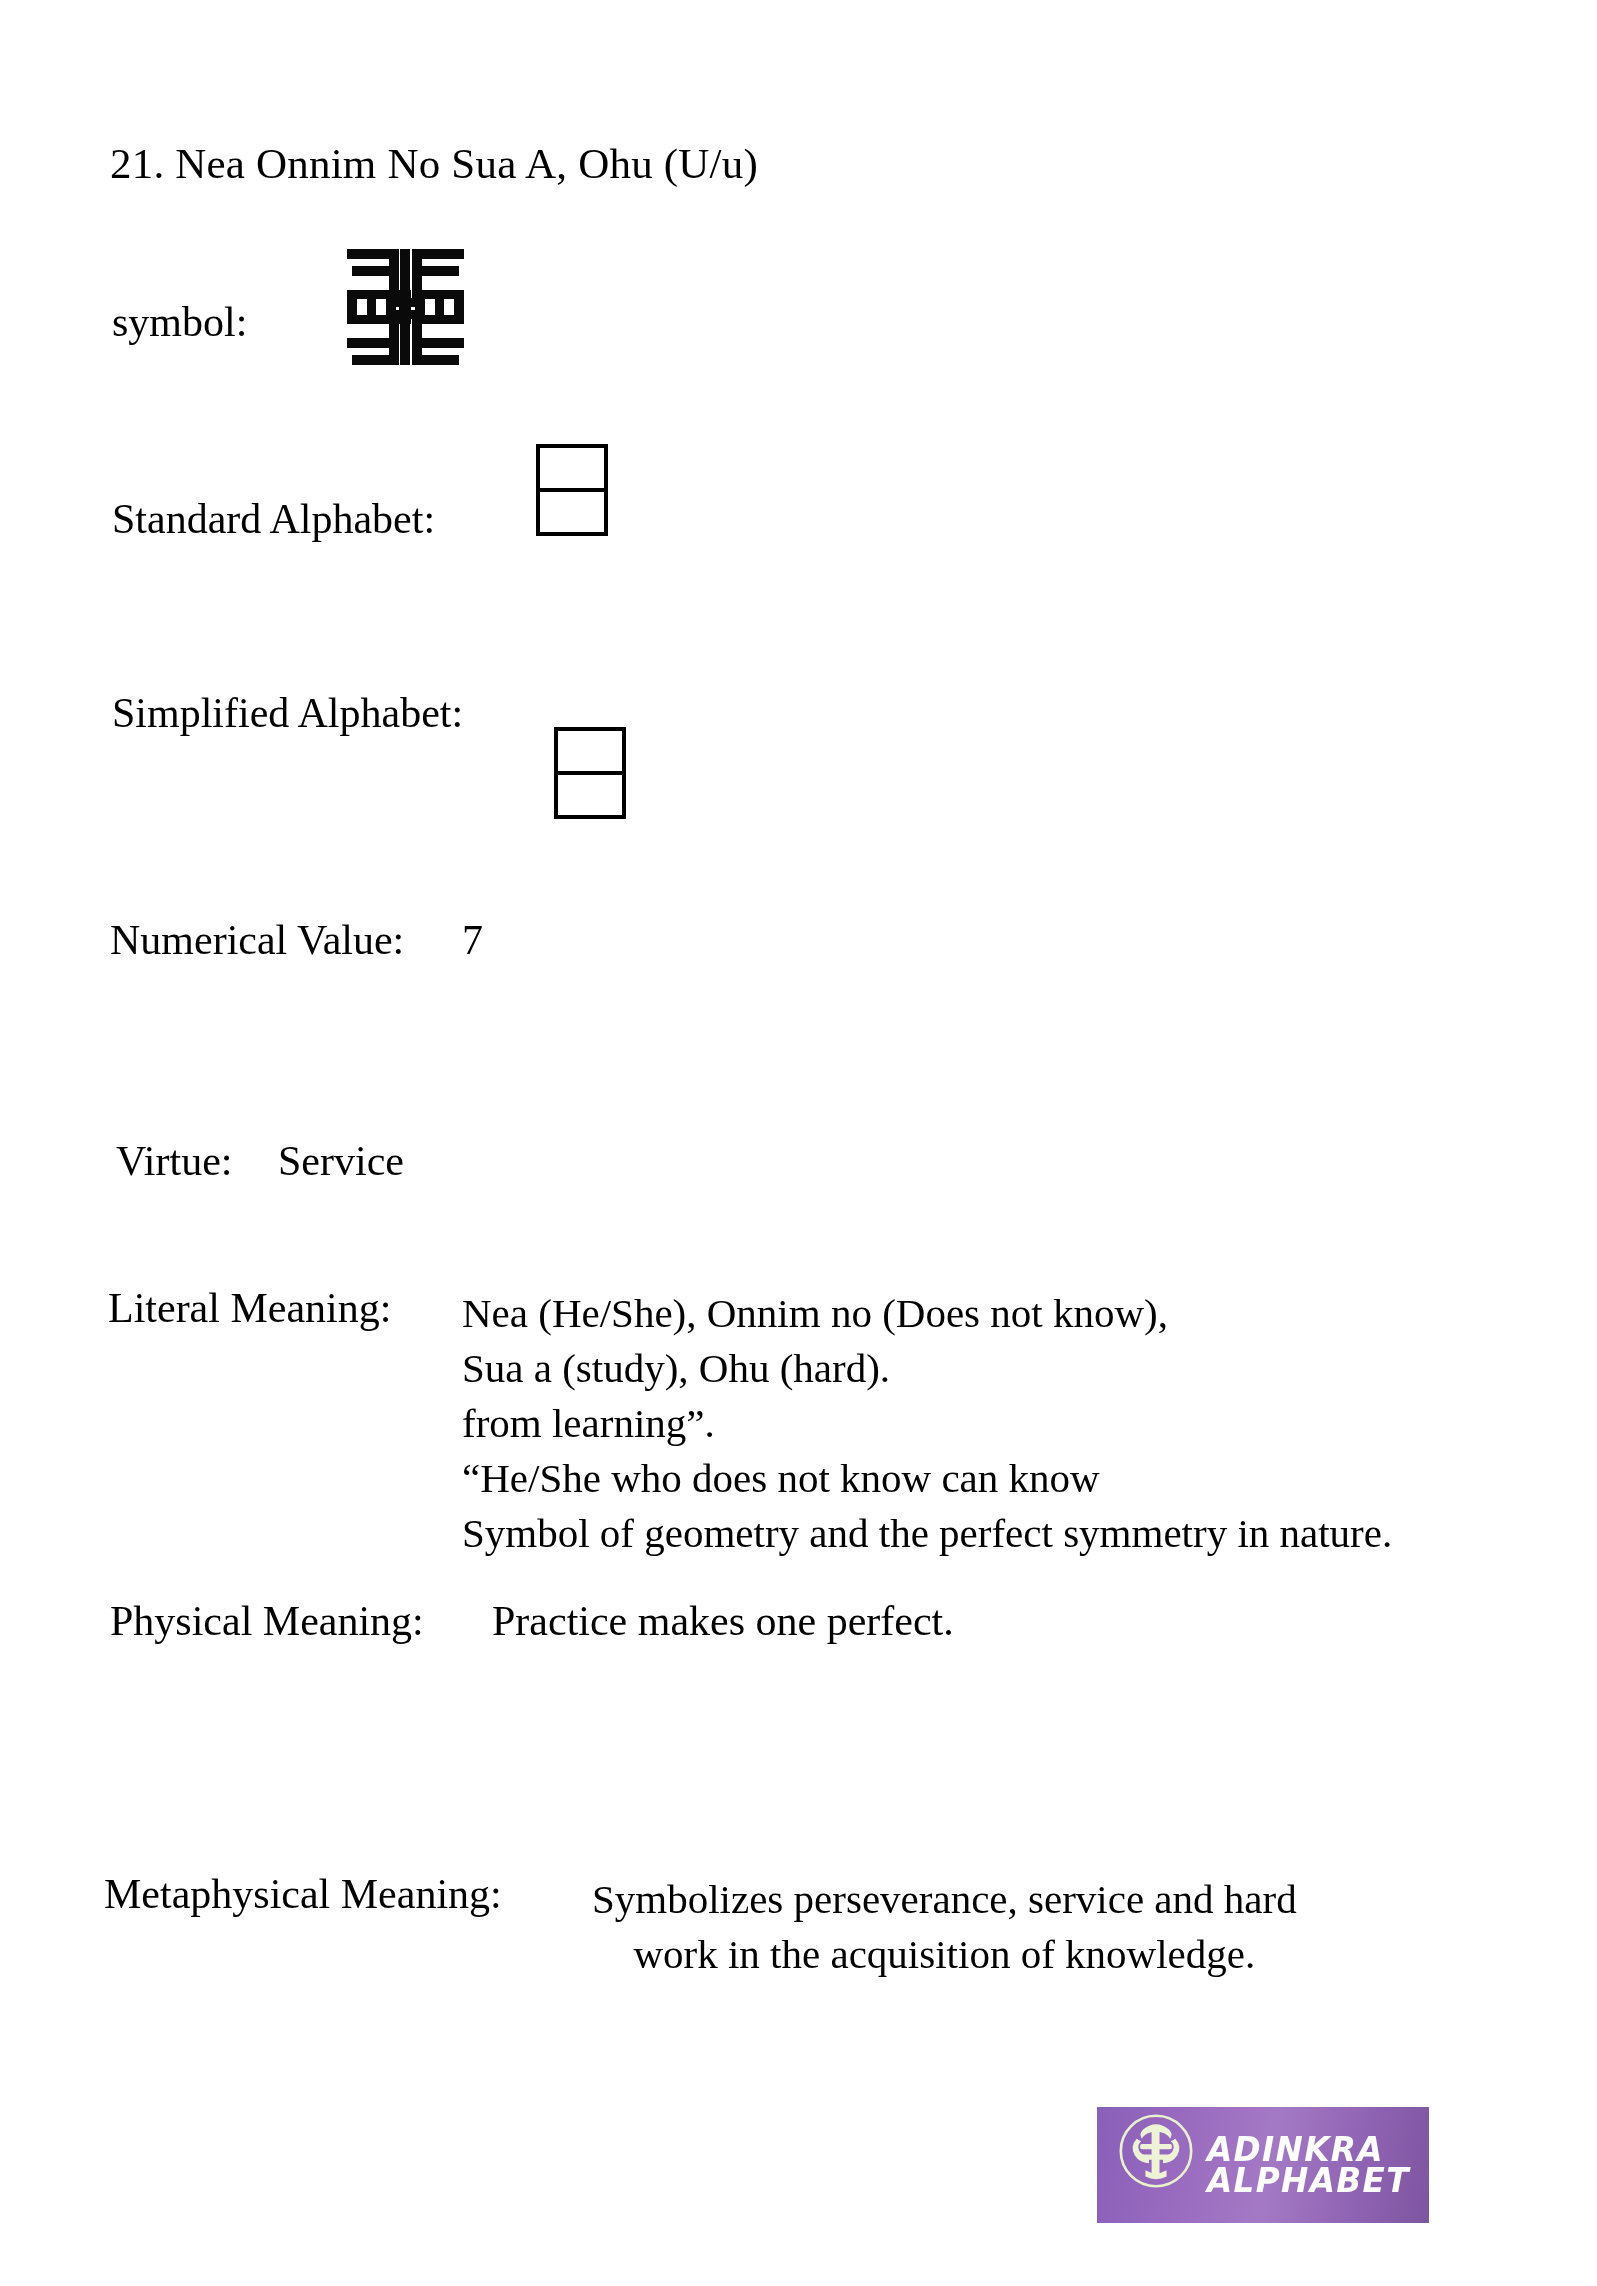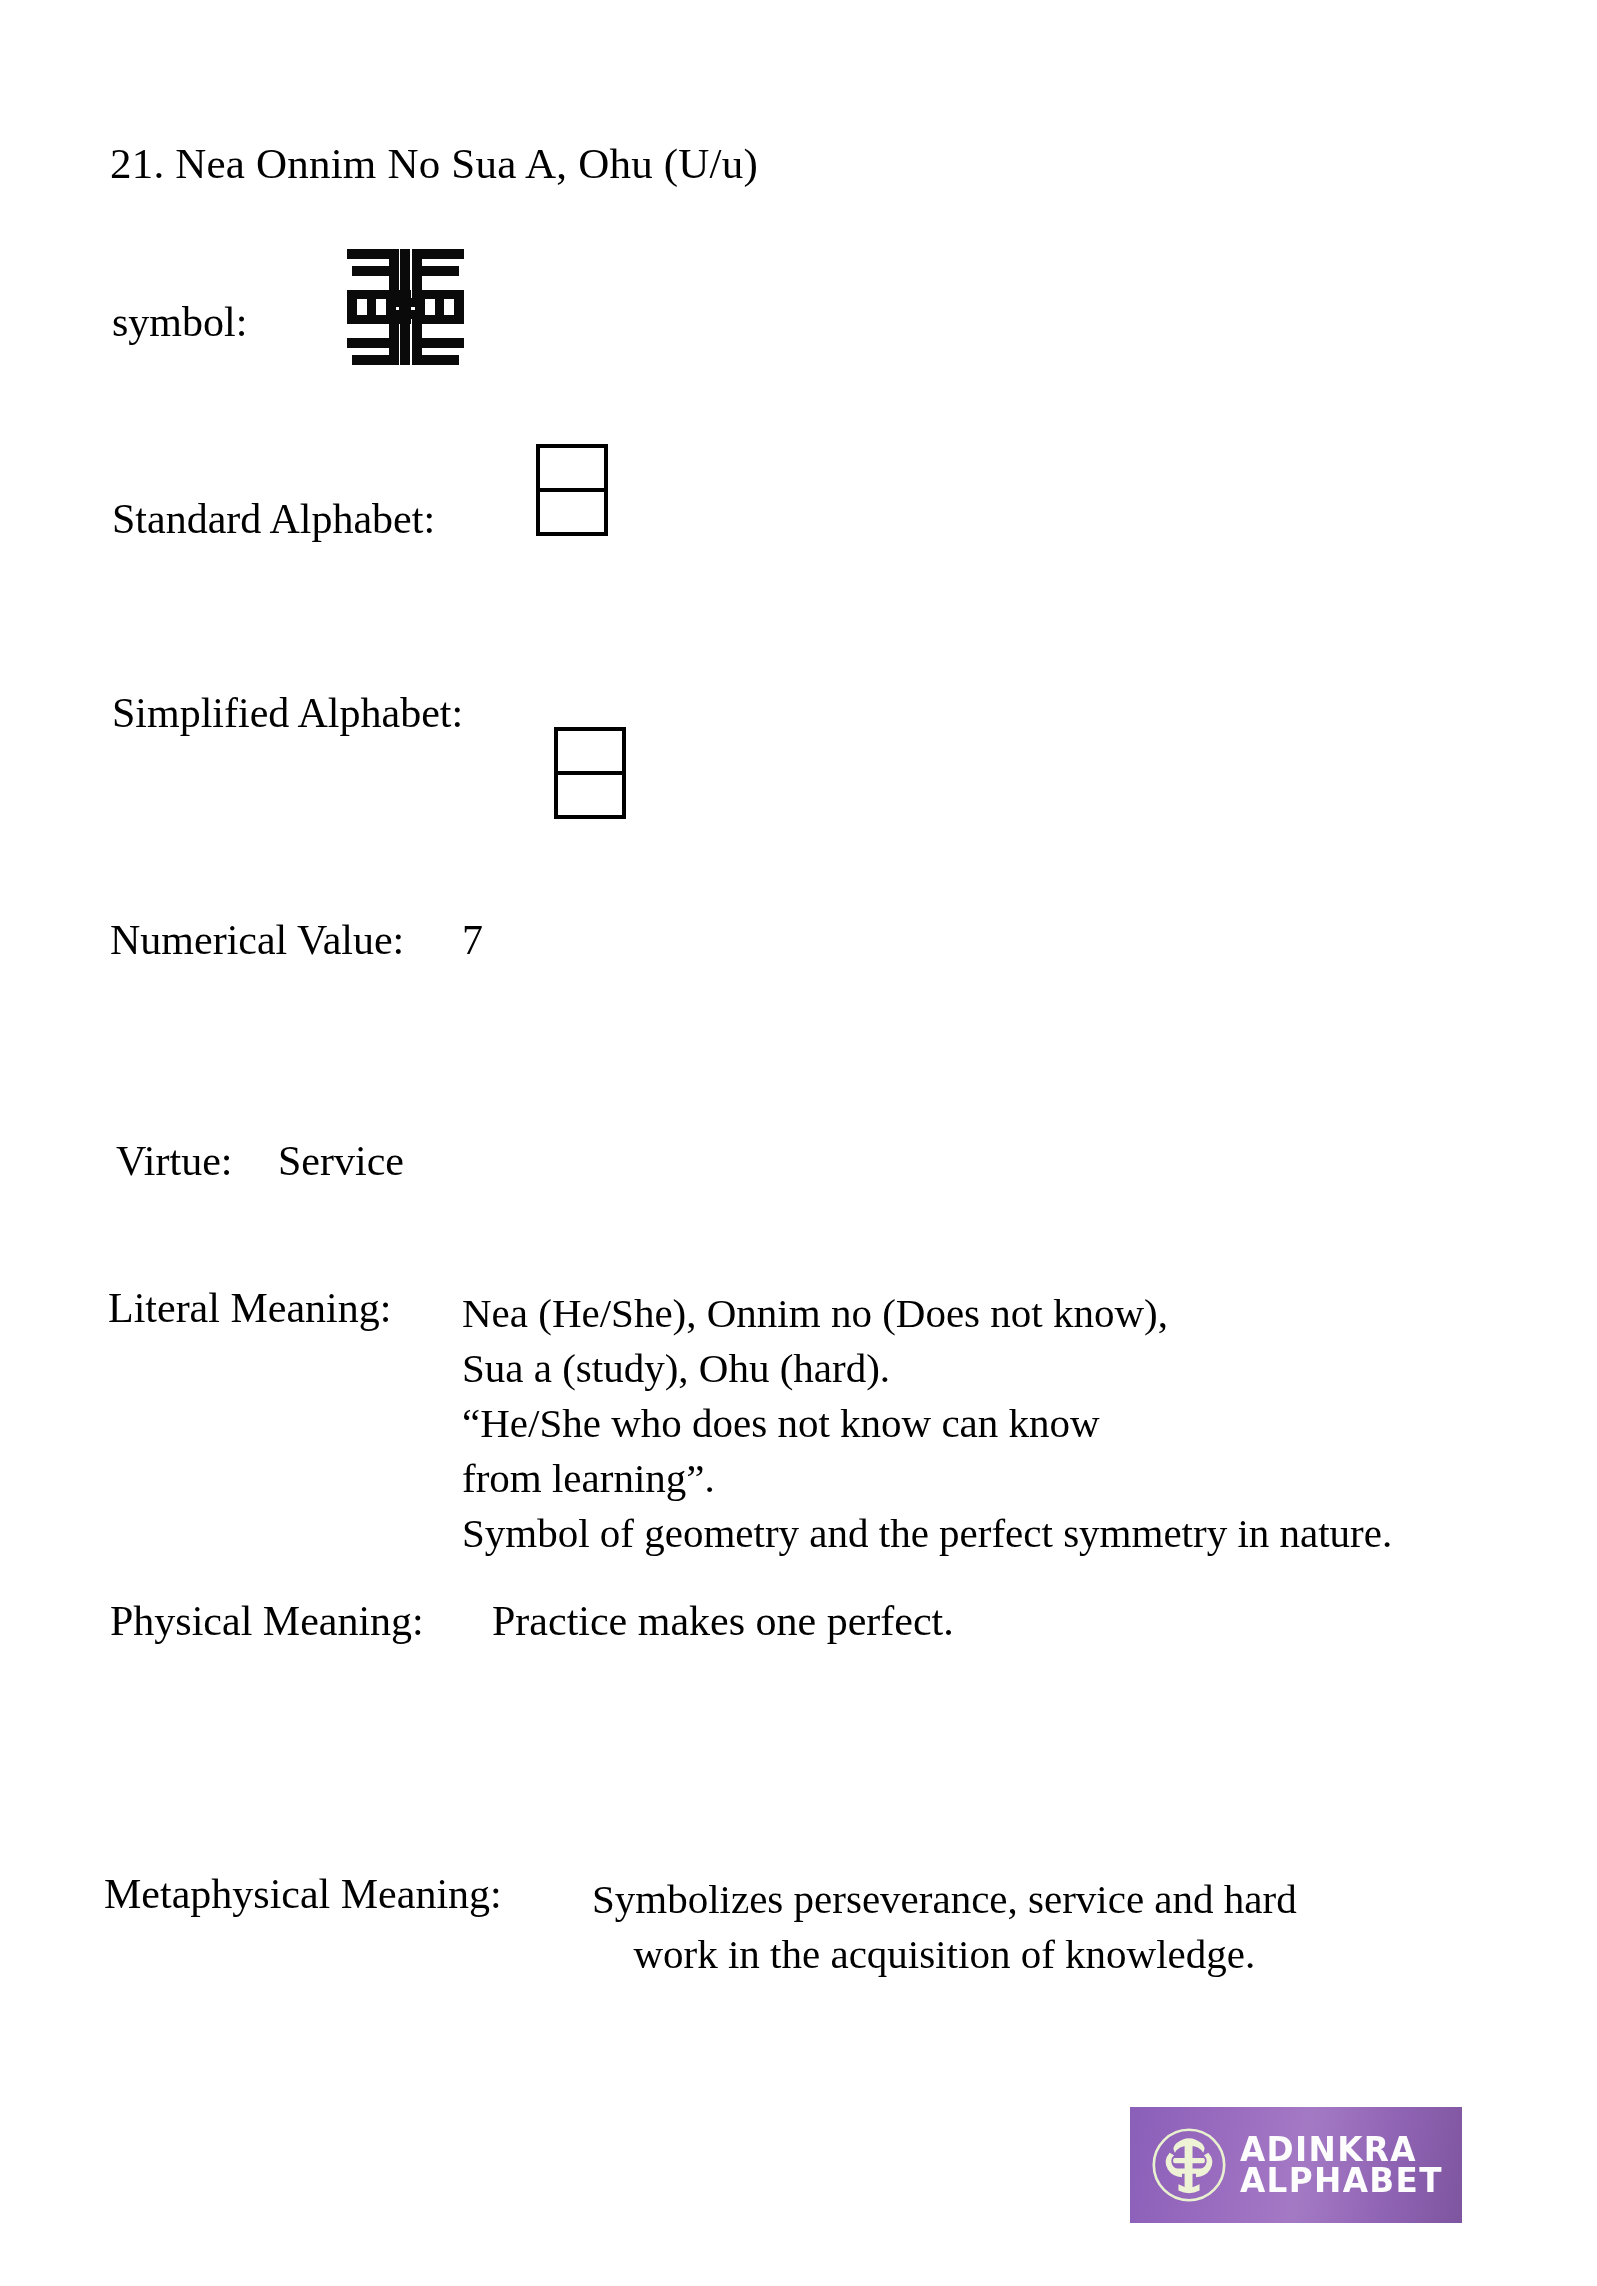--- a/index.html
+++ b/index.html
@@ -137,28 +137,28 @@
     font-size: 41px;
     line-height: 55px;
     white-space: nowrap;
     text-align: center;
   }
   .meta-body .line { display: block; }
 
   
   .logo-badge {
     position: absolute;
-    left: 1130px;
+    left: 1097px;
     top: 2107px;
     width: 332px;
     height: 116px;
     background: linear-gradient(100deg, #8a5fb8 0%, #9a6cc0 28%, #a479c4 52%, #8f63b3 78%, #7e559f 100%);
     display: flex;
-    align-items: center;
     overflow: hidden;
+    font-style: italic;
   }
   .logo-mark {
     width: 88px;
     height: 88px;
     margin-left: 14.7px;
     flex: 0 0 auto;
   }
   .logo-mark svg { display: block; width: 100%; height: 100%; }
   .logo-words {
     margin-left: 7.3px;
@@ -242,22 +242,22 @@
   <div class="label num-label">Numerical Value:</div>
   <div class="value num-value">7</div>
 
   <div class="label virtue-label">Virtue:</div>
   <div class="value virtue-value">Service</div>
 
   <div class="label lit-label">Literal Meaning:</div>
   <div class="lit-body">
     <span class="line">Nea (He/She), Onnim no (Does not know),</span>
     <span class="line">Sua a (study), Ohu (hard).</span>
+    <span class="line">from learning”.</span>
     <span class="line">“He/She who does not know can know</span>
-    <span class="line">from learning”.</span>
     <span class="line">Symbol of geometry and the perfect symmetry in nature.</span>
   </div>
 
   <div class="label phys-label">Physical Meaning:</div>
   <div class="value phys-value">Practice makes one perfect.</div>
 
   <div class="label meta-label">Metaphysical Meaning:</div>
   <div class="meta-body">
     <span class="line">Symbolizes perseverance, service and hard</span>
     <span class="line">work in the acquisition of knowledge.</span>

